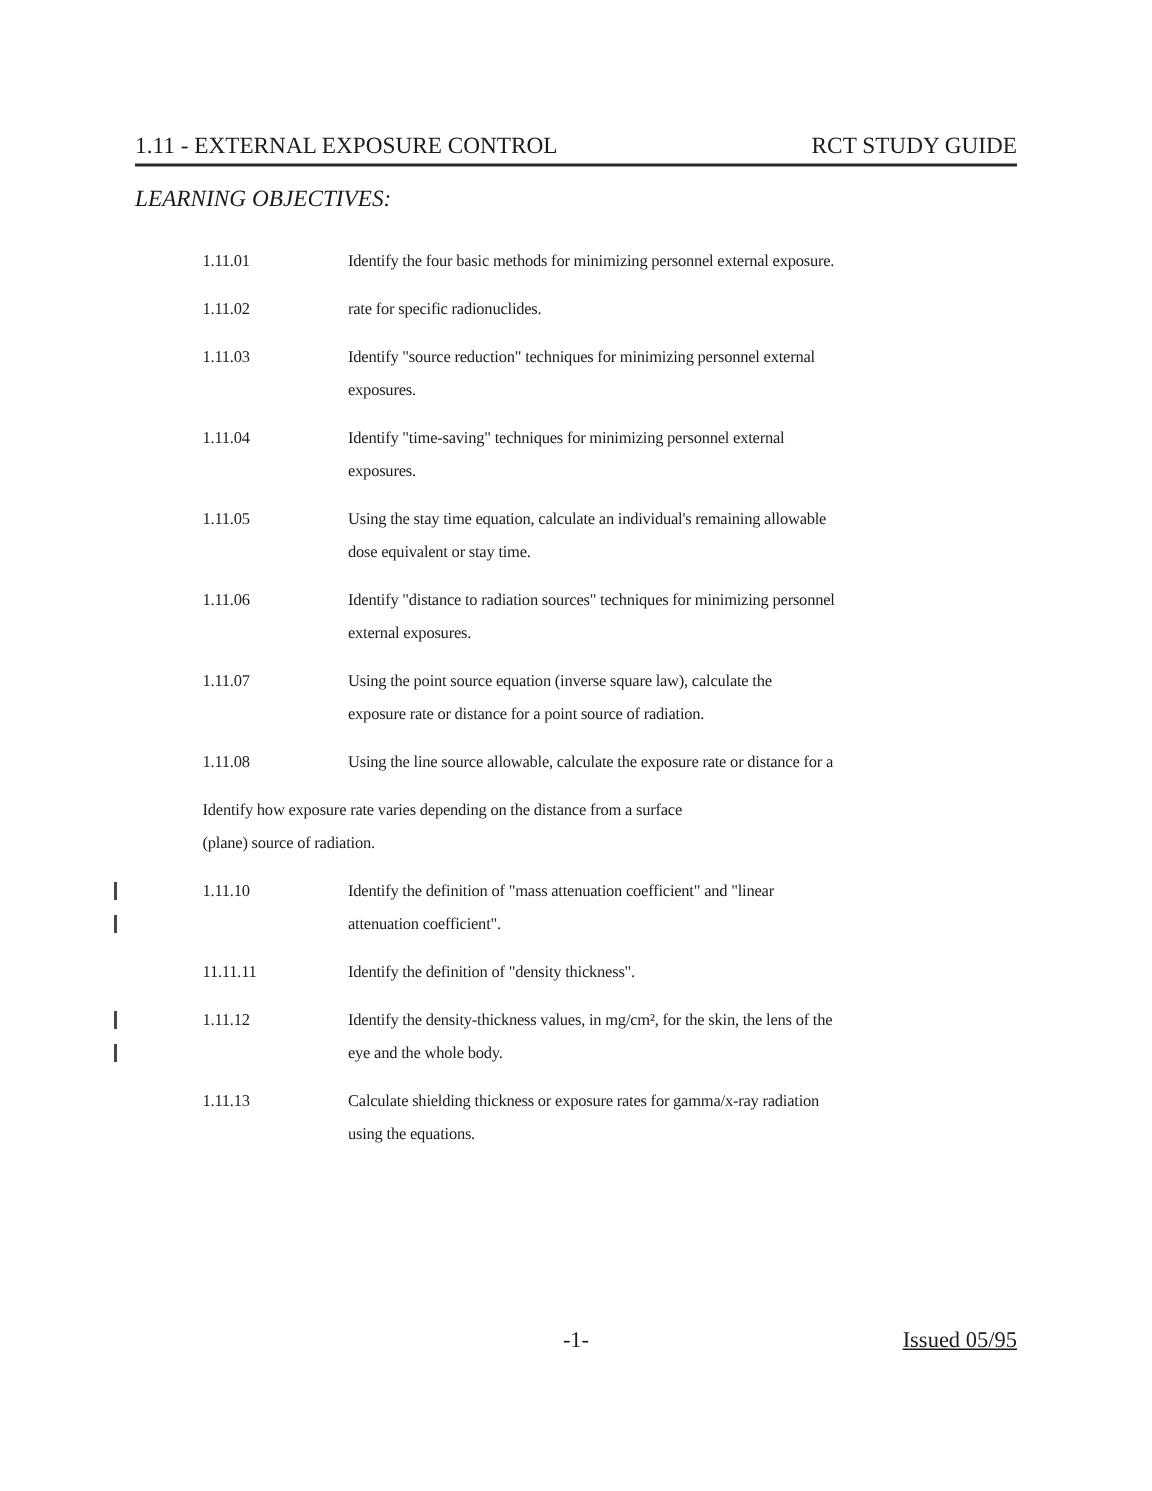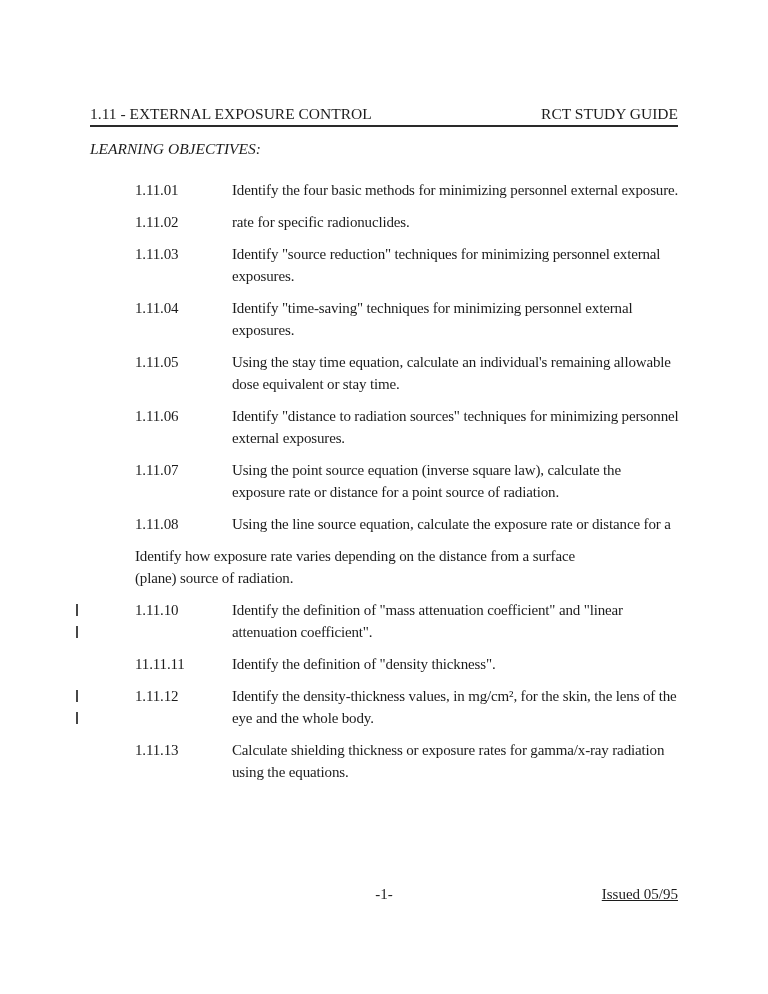--- a/index.html
+++ b/index.html
@@ -10,42 +10,42 @@
     color: #1c1c1c;
   }
   .page {
     position: relative;
     width: 768px; height: 994px;
     background: #ffffff;
     overflow: hidden;
   }
   .content {
     position: absolute;
-    left: 90px; top: 106px;
+    left: 90px; top: 90px;
     width: 588px;
   }
   .doc-header {
     display: flex;
     justify-content: space-between;
     align-items: baseline;
     font-size: 15.5px;
     line-height: 16px;
     padding-bottom: 3px;
     border-bottom: 2.5px solid #2a2a2a;
   }
   .section-heading {
     margin-top: 12px;
     font-size: 15.5px;
     line-height: 20px;
     font-style: italic;
   }
   .objectives {
     margin-top: 20px;
     padding-left: 45px;
-    font-size: 15px;
+    font-size: 11px;
     letter-spacing: -0.15px;
   }
   .obj-row {
     position: relative;
     display: flex;
     line-height: 22px;
     margin-bottom: 10px;
   }
   .num { width: 97px; flex: none; }
   .txt { flex: 1; }
@@ -152,21 +152,21 @@
     <div class="txt">
             <div class="line">Using the point source equation (inverse square law), calculate the</div>
             <div class="line">exposure rate or distance for a point source of radiation.</div>
           </div>
   </div>
 
   <div class="obj-row">
     <div class="bars"></div>
     <div class="num">1.11.08</div>
     <div class="txt">
-            <div class="line">Using the line source equation, calculate the exposure rate or distance for a</div>
+            <div class="line">Using the line source allowable, calculate the exposure rate or distance for a</div>
           </div>
   </div>
 
   <div class="obj-row">
     <div class="bars"></div>
     <div class="txt">
             <div class="line">Identify how exposure rate varies depending on the distance from a surface</div>
             <div class="line">(plane) source of radiation.</div>
           </div>
   </div>

